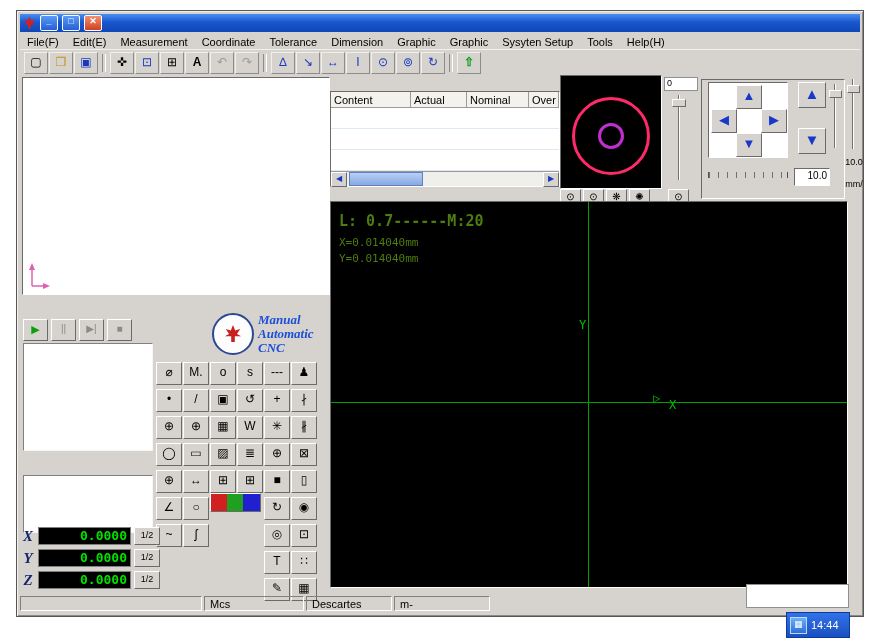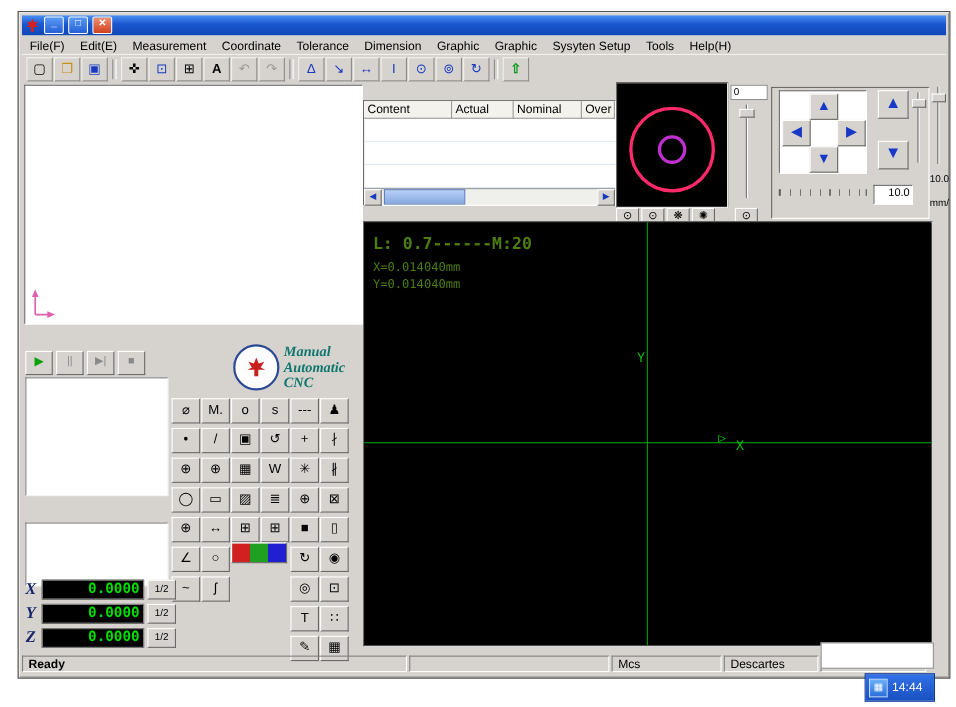--- a/index.html
+++ b/index.html
@@ -25,21 +25,21 @@
   .well{background:#fff;border:1px solid;border-color:#808080 #f6f6f6 #f6f6f6 #808080}
   
   #canvas{left:2px;top:2px;width:306px;height:216px;background:#fff}
   #tabsrow{left:2px;top:221px;display:flex;gap:2px}
   .tab{height:17px;padding:2px 9px 0;font-weight:bold;background:#d6d3ce;border:1px solid;border-color:#fff #6a6a6a #6a6a6a #fff;border-radius:2px 2px 0 0;white-space:nowrap}
   #playrow{left:3px;top:244px;display:flex;gap:3px}
   .pbtn{width:23px;height:20px;color:#8a8a8a;font-size:10px;line-height:18px;text-align:center}
   .pbtn.play{color:#0aa00a;font-size:11px}
   #logostamp{left:192px;top:238px;width:38px;height:38px;border:2px solid #2b4894;border-radius:50%;background:#fdfdfd;display:flex;align-items:center;justify-content:center}
   #leaf{width:18px;height:18px;background:#c81f1f;clip-path:polygon(50% 0,62% 30%,90% 22%,72% 50%,95% 62%,60% 62%,60% 95%,40% 95%,40% 62%,5% 62%,28% 50%,10% 22%,38% 30%)}
-  #logotext{left:238px;top:238px;font-family:"Liberation Serif",serif;font-weight:bold;font-style:italic;color:#0f766e;font-size:13px;line-height:14px}
+  #logotext{left:238px;top:238px;font-family:"Liberation Serif",serif;font-weight:bold;font-style:italic;color:#1d4ed8;font-size:13px;line-height:14px}
   .listbox{left:3px;width:128px;background:#fff}
   .toolcol .trow{display:flex;gap:1px;margin-bottom:4px}
   .tool{width:24px;height:21px;font-size:12px;line-height:19px;text-align:center;background:#d6d3ce;border:1px solid;border-color:#fff #6a6a6a #6a6a6a #fff;overflow:hidden}
   #colorbar{left:190px;top:418px;width:49px;height:17px;background:linear-gradient(90deg,#d02020 0 33%,#20a020 33% 66%,#2020d0 66% 100%);border:1px solid;border-color:#fff #6a6a6a #6a6a6a #fff}
   #dro{left:1px;top:452px}
   .drorow{display:flex;align-items:center;gap:3px;margin-bottom:4px}
   .axis{width:14px;text-align:center;font-family:"Liberation Serif",serif;font-weight:bold;font-style:italic;font-size:15px;color:#16266e}
   .droval{width:88px;height:16px;background:#000;color:#00e000;font-family:"DejaVu Sans Mono",monospace;font-weight:bold;font-size:13px;line-height:15px;text-align:right;padding-right:3px;border:1px solid #808080}
   .half{width:24px;height:16px;font-size:9px;line-height:14px;text-align:center}
   
@@ -353,21 +353,20 @@
         <div id="hud2" class="hud">X=0.014040mm</div>
         <div id="hud3" class="hud">Y=0.014040mm</div>
         <div id="ylab" class="hud">Y</div>
         <div id="xmark" class="hud">▷</div>
         <div id="xlab" class="hud">X</div>
       </div>
 
     </div>
 
     <div id="statusbar">
-      <span class="seg" style="width:350px;font-weight:bold">Ready</span>
       <span class="seg" style="width:182px"></span>
       <span class="seg" style="width:100px">Mcs</span>
       <span class="seg" style="width:86px">Descartes</span>
       <span class="seg" style="width:96px">m-</span>
     </div>
 
   </div>
 
   <div id="overlay" class="abs"></div>
 

